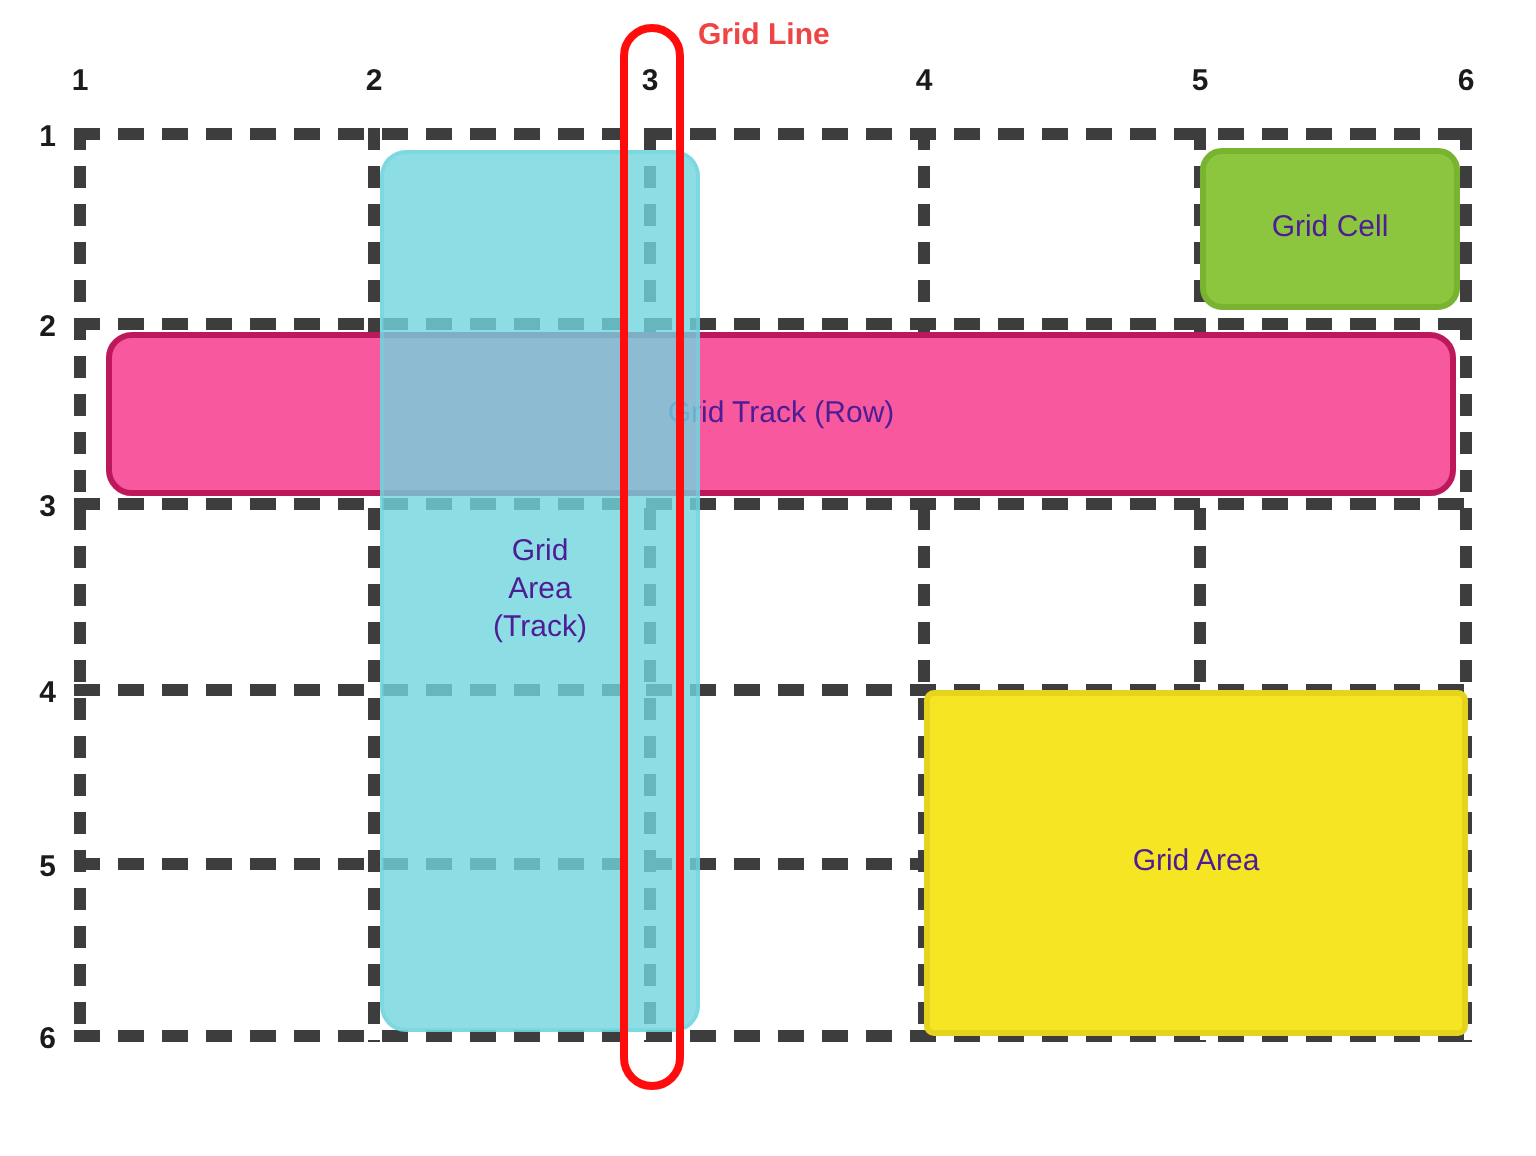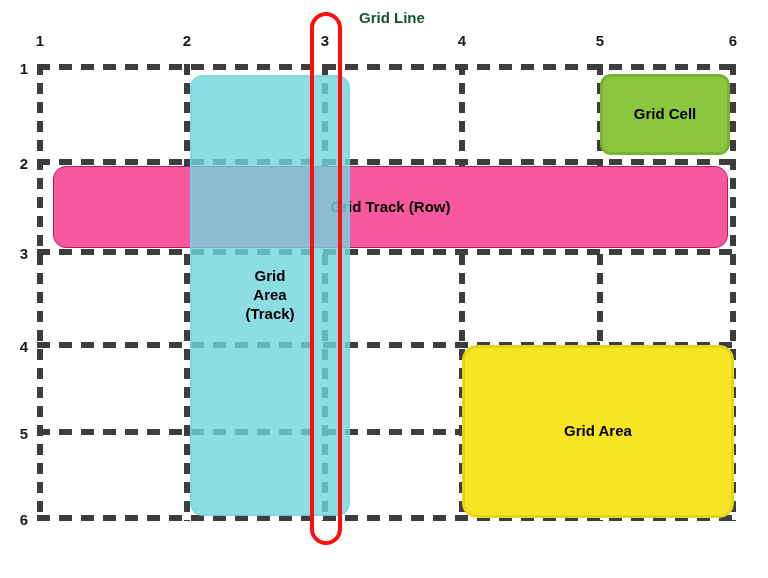--- a/index.html
+++ b/index.html
@@ -58,47 +58,47 @@
   }
 
   
   .block {
     position: absolute;
     display: flex;
     align-items: center;
     justify-content: center;
     box-sizing: border-box;
     font-size: 15px;
-    font-weight: 700;
-    color: #000000;
+    font-weight: 400;
+    color: #4c1d95;
     text-align: center;
     line-height: 1.25;
   }
 
   #grid-area-yellow {
     left: 462px; top: 345px;
     width: 272px; height: 173px;
     background: #f6e522;
     border: 3px solid #e6d41c;
-    border-radius: 15px;
+    border-radius: 5px;
     z-index: 3;
   }
   #grid-cell-green {
     left: 600px; top: 74px;
     width: 130px; height: 81px;
     background: #8cc63e;
     border: 3px solid #79b431;
     border-radius: 11px;
     z-index: 5;
   }
   #grid-track-row-pink {
     left: 53px; top: 166px;
     width: 675px; height: 82px;
     background: #f7589e;
-    border: 1px solid #be185d;
+    border: 3px solid #be185d;
     border-radius: 13px;
     z-index: 6;
   }
   #grid-track-col-cyan {
     left: 190px; top: 75px;
     width: 160px; height: 441px;
     background: rgba(113, 212, 223, 0.80);
     border: 2px solid rgba(113, 212, 223, 0.55);
     border-radius: 13px;
     z-index: 7;
@@ -111,24 +111,24 @@
     left: 310px; top: 12px;
     width: 32px; height: 533px;
     border: 4px solid #ff0d0d;
     border-radius: 17px;
     box-sizing: border-box;
     background: transparent;
     z-index: 9;
   }
   #grid-line-label {
     position: absolute;
-    left: 359px; top: 9px;
+    left: 349px; top: 9px;
     font-size: 15px;
     font-weight: 700;
-    color: #14532d;
+    color: #ef4444;
     white-space: nowrap;
     z-index: 10;
   }
 </style>
 </head>
 <body>
 
 <div id="stage">
 
   <div class="col-num" style="left:29px;">1</div>

